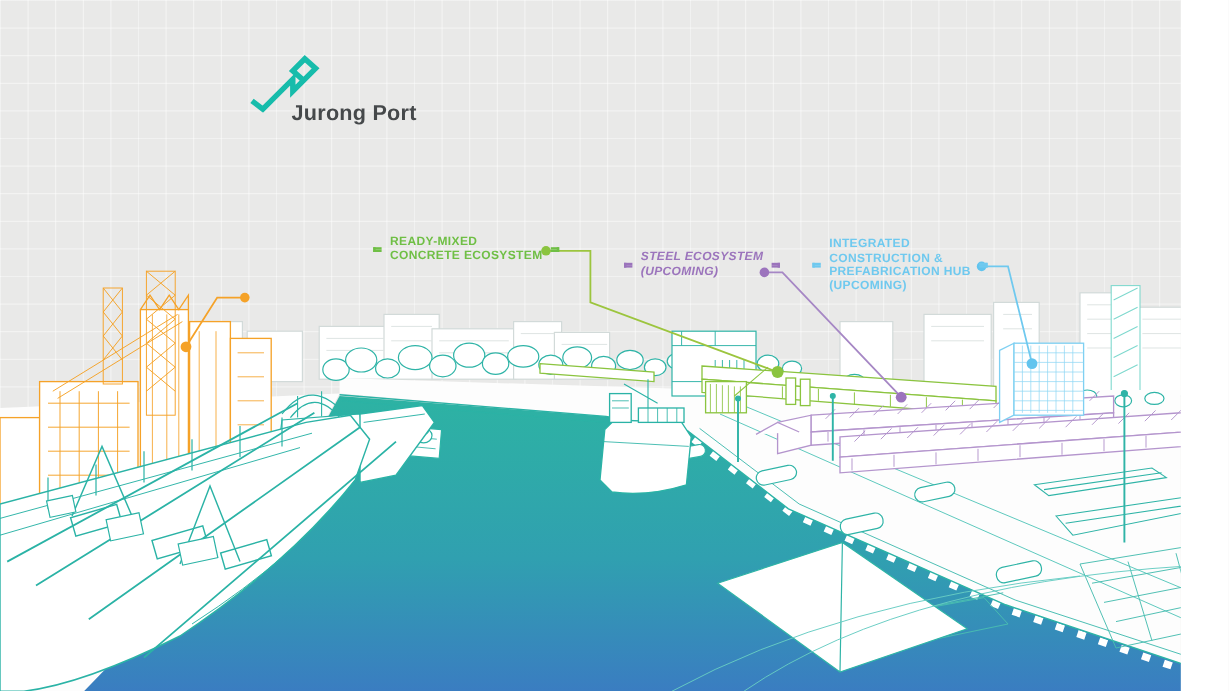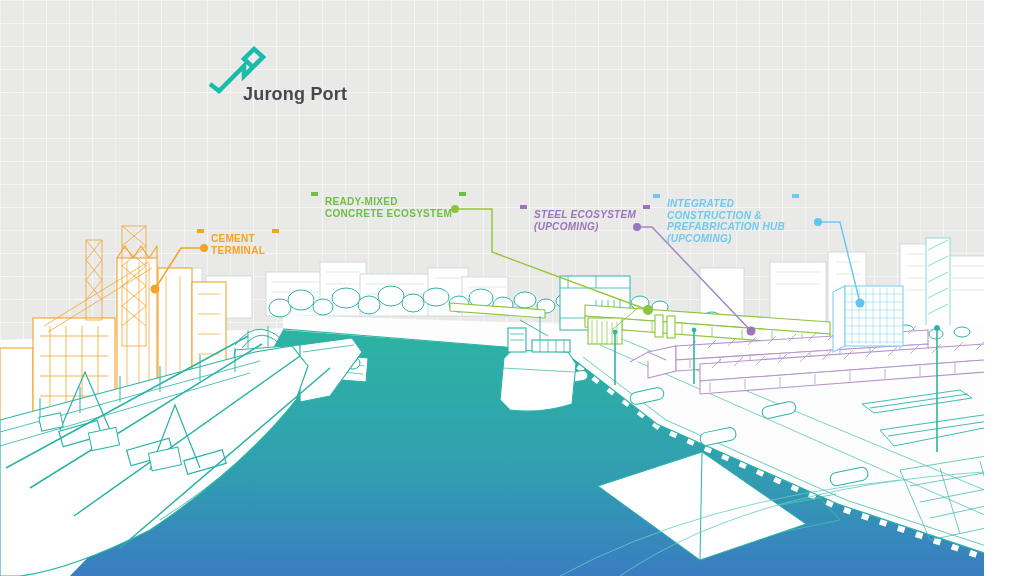--- a/index.html
+++ b/index.html
@@ -18,32 +18,32 @@
   .brand{
     position:absolute;left:243px;top:84px;
     font-size:18px;font-weight:bold;letter-spacing:.2px;color:#46494b;
   }
   .title{
     position:absolute;left:397px;top:78px;
     font-size:23px;font-weight:bold;letter-spacing:.4px;color:#4f5254;
   }
   .scene-svg{position:absolute;left:0;top:0;}
   .callout{
-    position:absolute;display:flex;align-items:flex-start;
+    position:absolute;display:flex;align-items:center;
     font-weight:bold;font-size:10px;line-height:11.5px;letter-spacing:.3px;
     text-transform:uppercase;white-space:nowrap;
   }
   .callout .bracket{width:5px;}
   .callout .bracket.l{border-left:2px solid;border-top:2px solid;border-bottom:2px solid;}
   .callout .bracket.r{border-right:2px solid;border-top:2px solid;border-bottom:2px solid;}
   .callout .txt{padding:4px 7px;}
   .co-cement{left:197px;top:229px;color:#f5a228;}
   .co-rmc{left:311px;top:192px;color:#6fbf45;}
   .co-steel{left:520px;top:205px;color:#9b74bc;font-style:italic;}
-  .co-hub{left:653px;top:194px;color:#6fc9ef;font-style:italic;}
+  .co-hub{left:677px;top:194px;color:#6fc9ef;}
 </style>
 </head>
 <body>
 
 <div class="stage">
 
   <svg class="scene-svg" width="1024" height="576" viewBox="0 0 1024 576">
     <defs>
       <linearGradient id="waterGrad" x1="0" y1="0" x2="0" y2="1">
         <stop offset="0" stop-color="#2DB3A3"></stop>
@@ -281,28 +281,20 @@
       <circle cx="818" cy="222" r="4" fill="#62c4ee" stroke="none"></circle>
       <circle cx="860" cy="303" r="4.5" fill="#62c4ee" stroke="none"></circle>
     </g>
   </svg>
 
   <svg class="logo-mark" width="60" height="50" viewBox="0 0 60 50">
     <path d="M2 40 L11 47 L36 22 L36 32 L45 23 L36 15 L46 5 L55 13 L40 28" fill="none" stroke="#17bcab" stroke-width="4.5"></path>
   </svg>
   <div class="brand">Jurong Port</div>
 
-  <div class="callout co-cement">
-    <span class="bracket l"></span>
-    <span class="txt">
-      <span>CEMENT</span><br>
-      <span>TERMINAL</span>
-    </span>
-    <span class="bracket r"></span>
-  </div>
 
   <div class="callout co-rmc">
     <span class="bracket l"></span>
     <span class="txt">
       <span>READY-MIXED</span><br>
       <span>CONCRETE ECOSYSTEM</span>
     </span>
     <span class="bracket r"></span>
   </div>
 

